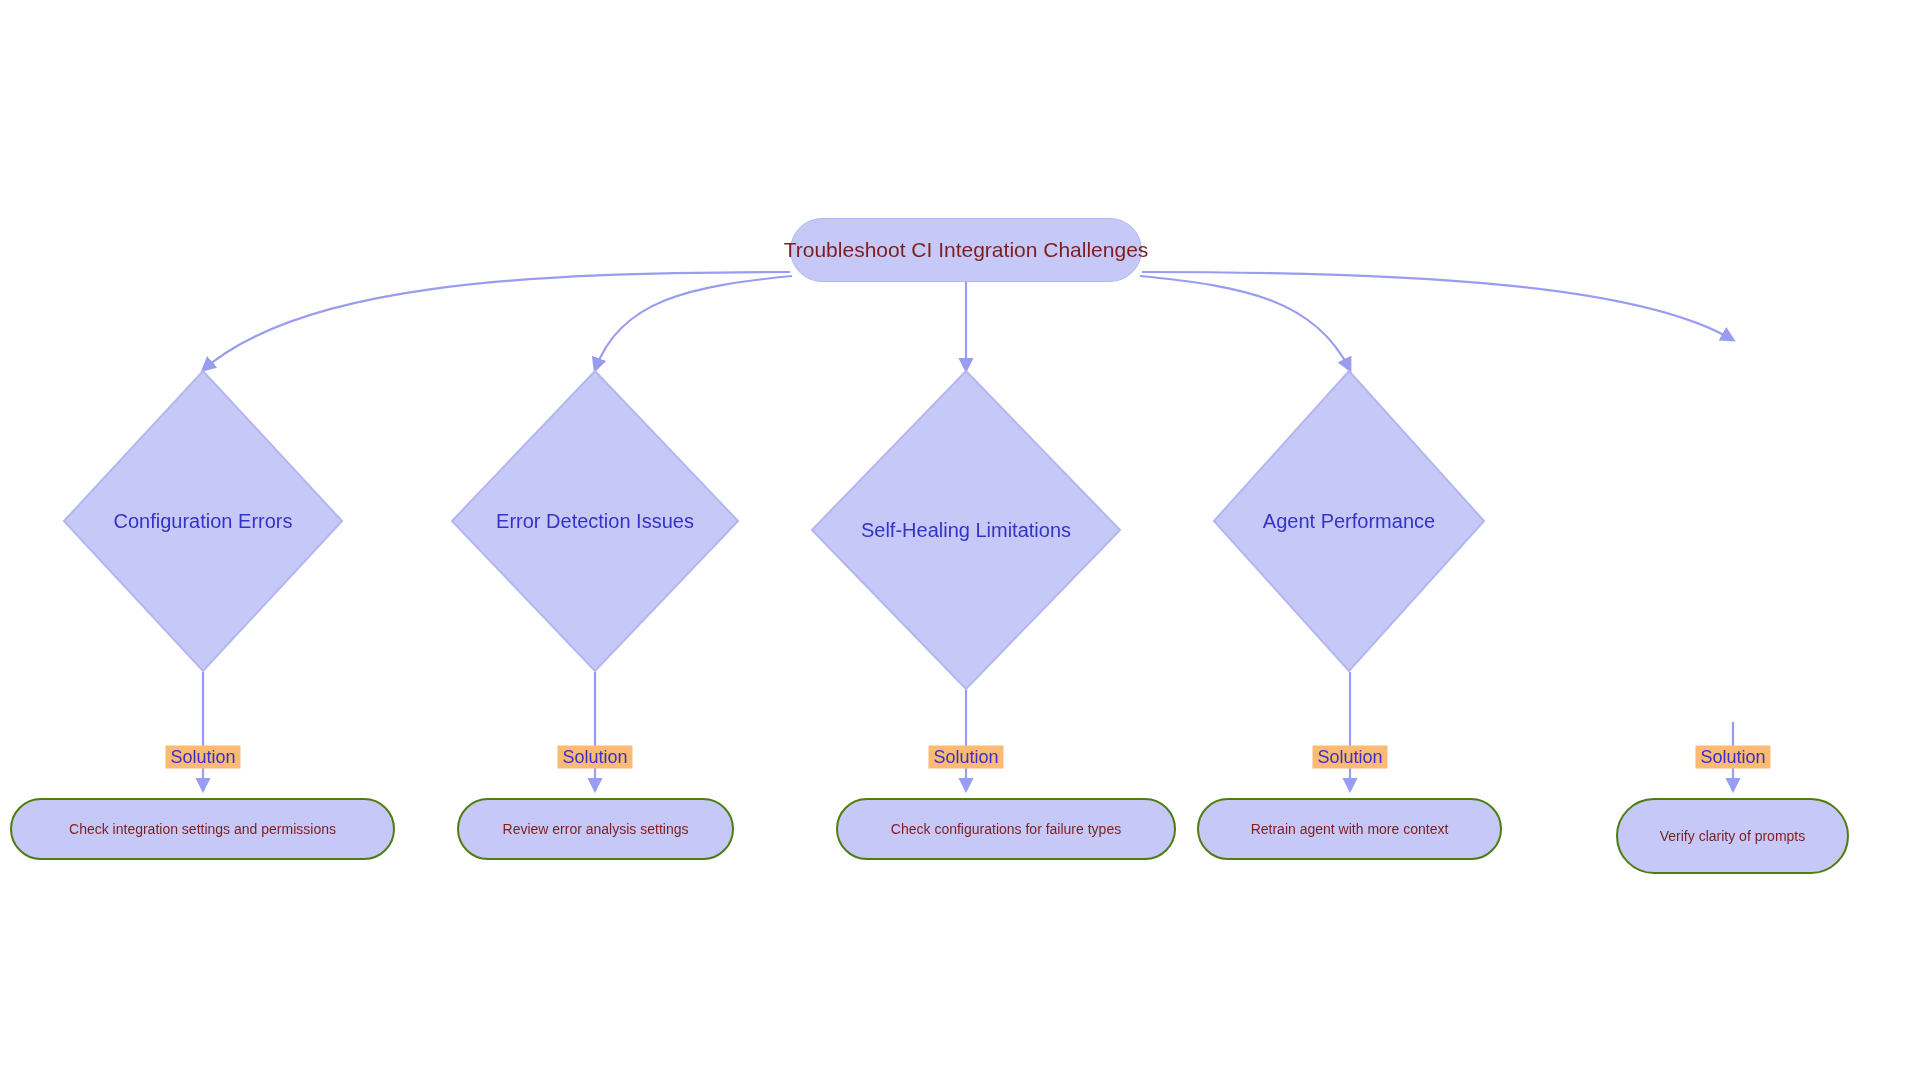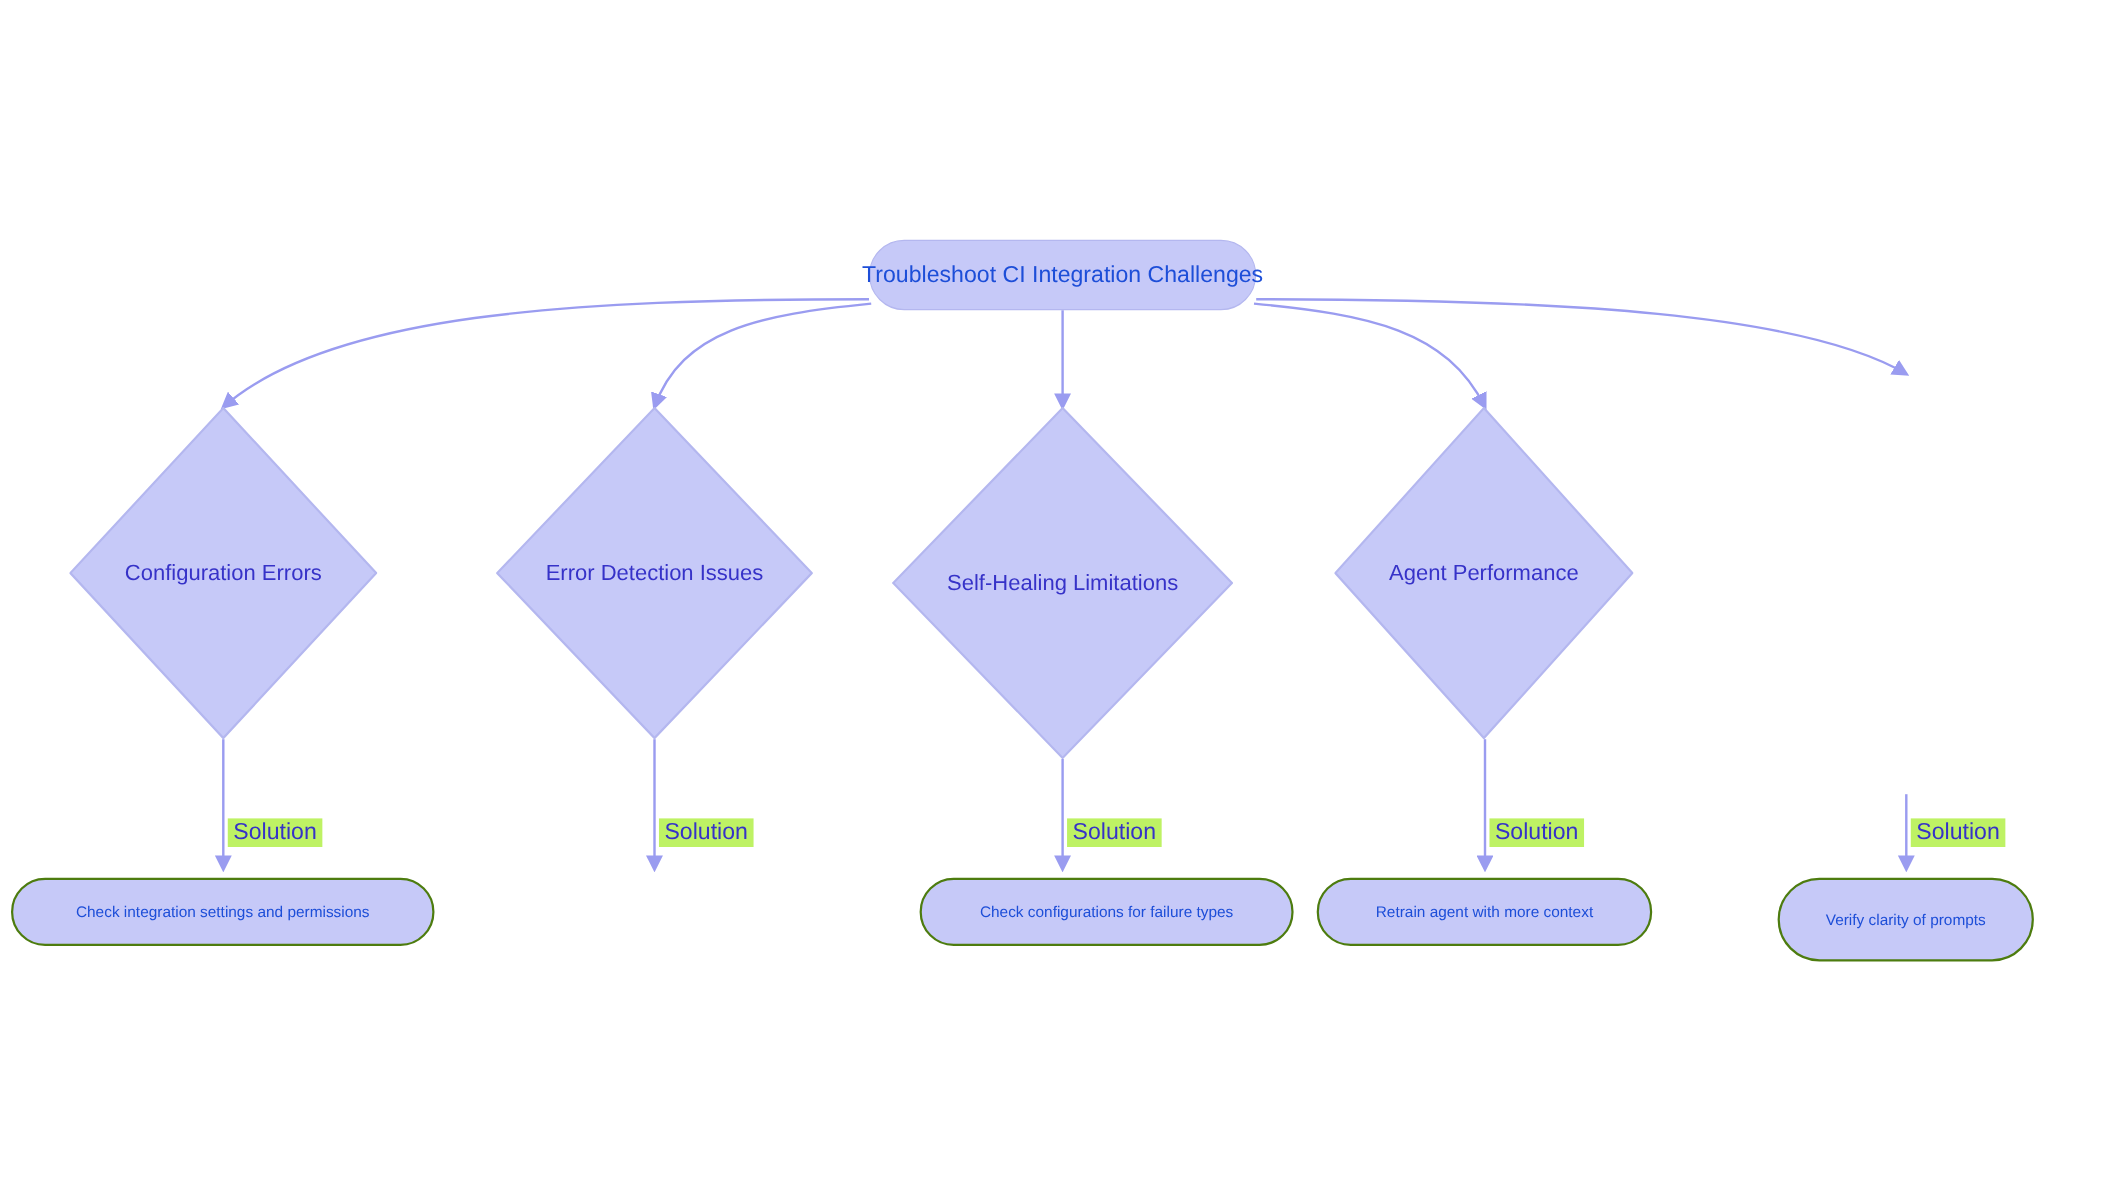--- a/index.html
+++ b/index.html
@@ -25,21 +25,21 @@
     top: 0;
     width: 1920px;
     height: 1083px;
   }
   .node {
     position: absolute;
     box-sizing: border-box;
     display: flex;
     align-items: center;
     justify-content: center;
-    color: #1d4ed8;
+    color: #7f1d1d;
     text-align: center;
     line-height: 1.2;
     white-space: nowrap;
   }
   .node-root {
     background: #c6c9f8;
     border: 1px solid #b4b7ef;
     border-radius: 999px;
     font-size: 21px;
   }
@@ -69,26 +69,25 @@
     align-items: center;
     justify-content: center;
     color: #3632c8;
     font-size: 20px;
     white-space: nowrap;
     pointer-events: none;
   }
   .edge-label {
     position: absolute;
     transform: translate(-50%, -50%);
-    background: #bef264;
+    background: #fdba74;
     color: #3632c8;
-    font-size: 21px;
+    font-size: 18px;
     padding: 1px 5px;
     white-space: nowrap;
-    margin-left: 47px;
   }
 </style>
 </head>
 <body>
 
 <div id="canvas">
 
   <svg id="edges" viewBox="0 0 1920 1083" xmlns="http://www.w3.org/2000/svg">
     <defs>
       <marker id="arrow" viewBox="0 0 10 10" refX="8" refY="5" markerWidth="7" markerHeight="7" orient="auto-start-reverse">
@@ -149,20 +148,23 @@
   <div class="edge-label" style="left:203px; top:757px;">Solution</div>
   <div class="edge-label" style="left:595px; top:757px;">Solution</div>
   <div class="edge-label" style="left:966px; top:757px;">Solution</div>
   <div class="edge-label" style="left:1350px; top:757px;">Solution</div>
   <div class="edge-label" style="left:1733px; top:757px;">Solution</div>
 
   <div class="node node-solution" style="left:10px; top:798px; width:385px; height:62px;">
     <span>Check integration settings and permissions</span>
   </div>
 
+  <div class="node node-solution" style="left:457px; top:798px; width:277px; height:62px;">
+    <span>Review error analysis settings</span>
+  </div>
 
   <div class="node node-solution" style="left:796px; top:798px; width:340px; height:62px;margin-left:40px;">
     <span>Check configurations for failure types</span>
   </div>
 
   <div class="node node-solution" style="left:1197px; top:798px; width:305px; height:62px;">
     <span>Retrain agent with more context</span>
   </div>
 
   <div class="node node-solution" style="left:1616px; top:798px; width:233px; height:76px;">

